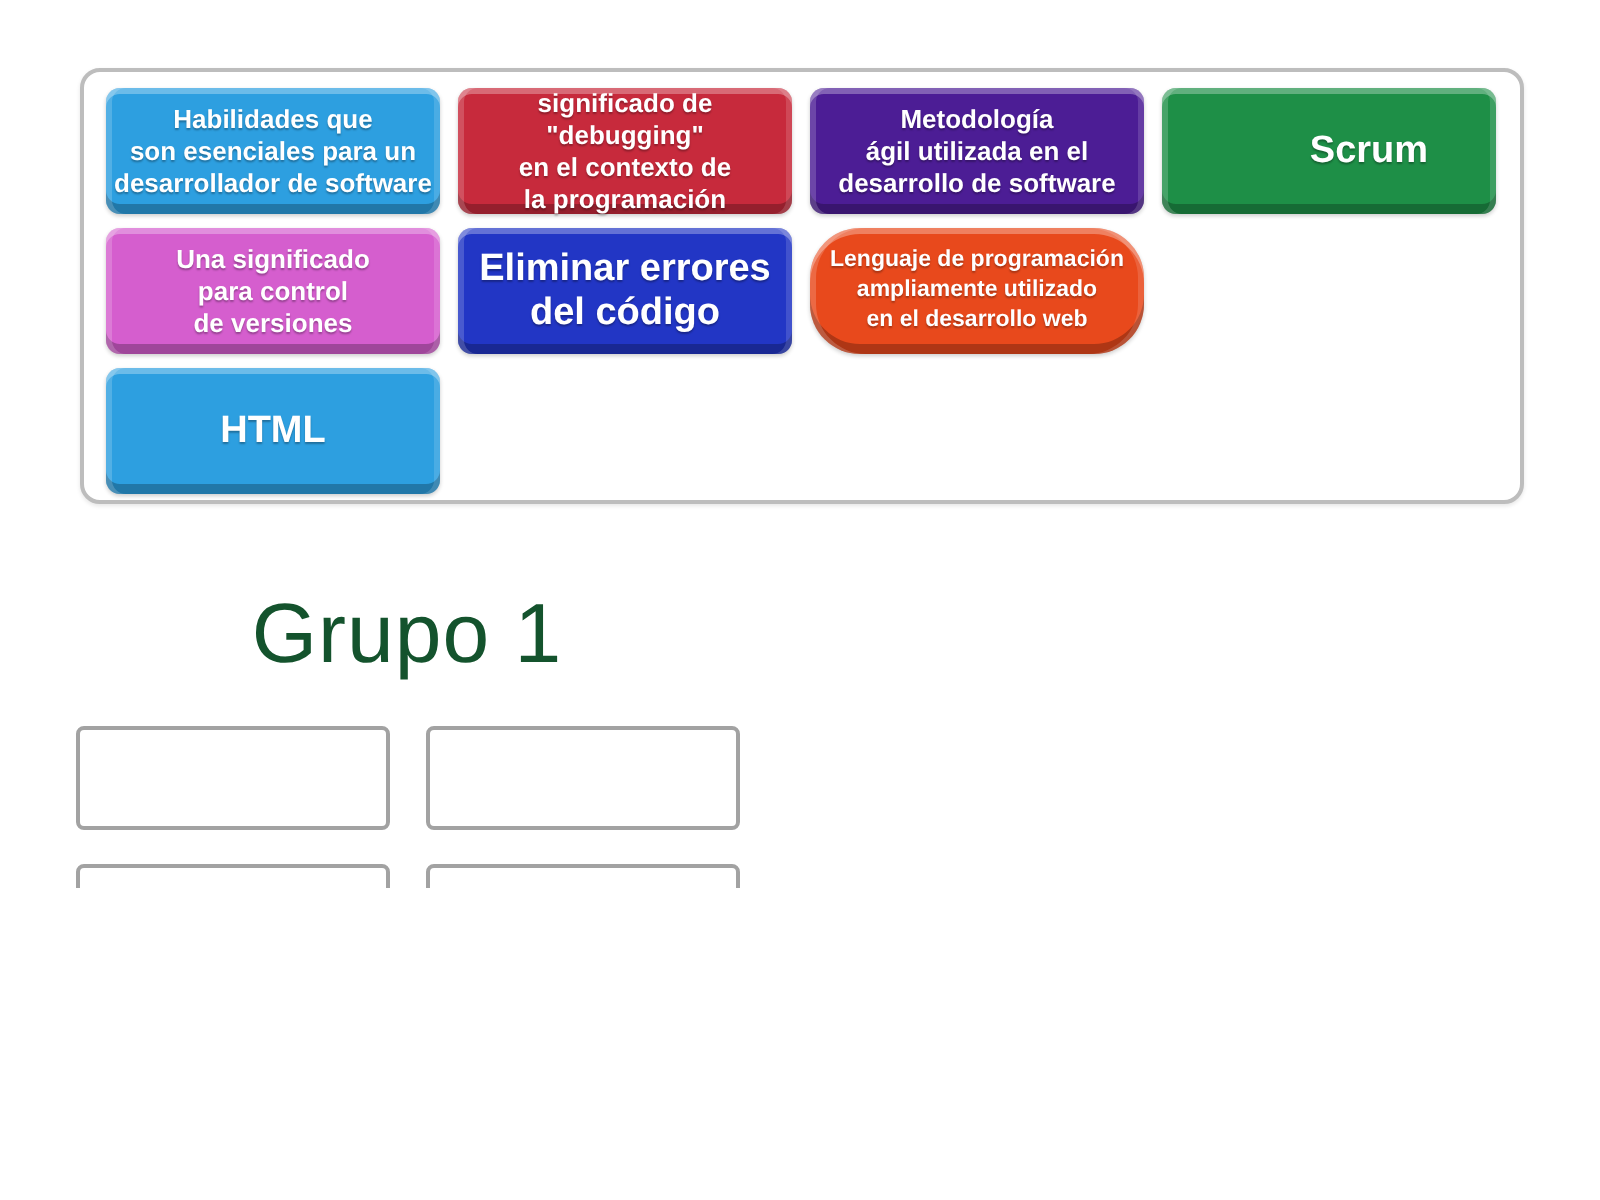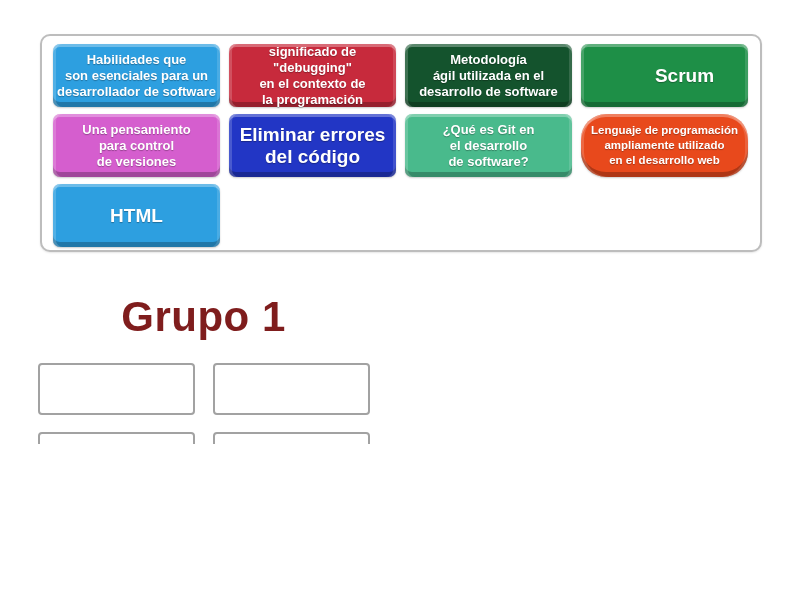--- a/index.html
+++ b/index.html
@@ -77,23 +77,23 @@
     top: 295px;
     width: 333px;
   }
   .group-1 { left: 37px; }
   .group-2 { left: 430px; }
   .group-title {
     margin: 0;
     height: 44px;
     line-height: 44px;
     font-size: 42px;
-    font-weight: 700;
+    font-weight: 400;
     text-align: center;
-    color: #7f1d1d;
+    color: #14532d;
     letter-spacing: 0.5px;
   }
   .slots {
     margin-top: 24px;
     display: flex;
     flex-wrap: wrap;
     justify-content: center;
     column-gap: 18px;
     row-gap: 17px;
   }
@@ -116,43 +116,38 @@
       <div class="card" style="background: rgb(45, 159, 224);">
         <span class="card-label">Habilidades que
 son esenciales para un
 desarrollador de software</span>
       </div>
       <div class="card" style="background: rgb(199, 42, 60);">
         <span class="card-label">significado de "debugging"
 en el contexto de
 la programación</span>
       </div>
-      <div class="card" style="background: #14532d;">
+      <div class="card" style="background: #4c1d95;">
         <span class="card-label">Metodología
 ágil utilizada en el
 desarrollo de software</span>
       </div>
       <div class="card size-big" style="background: rgb(30, 143, 71); padding-left: 40px;">
         <span class="card-label">Scrum</span>
       </div>
     </div>
     <div class="board-row">
       <div class="card" style="background: rgb(213, 94, 206);">
-        <span class="card-label">Una pensamiento
+        <span class="card-label">Una significado
 para control
 de versiones</span>
       </div>
       <div class="card size-big" style="background: rgb(34, 54, 197); align-items: center;">
         <span class="card-label">Eliminar errores
 del código</span>
-      </div>
-      <div class="card" style="background: rgb(73, 186, 140);">
-        <span class="card-label">¿Qué es Git en
-el desarrollo
-de software?</span>
       </div>
       <div class="card size-small" style="background: rgb(232, 73, 28); border-radius: 25px;">
         <span class="card-label">Lenguaje de programación
 ampliamente utilizado
 en el desarrollo web</span>
       </div>
     </div>
     <div class="board-row">
       <div class="card size-big" style="background: rgb(45, 159, 224);">
         <span class="card-label">HTML</span>

